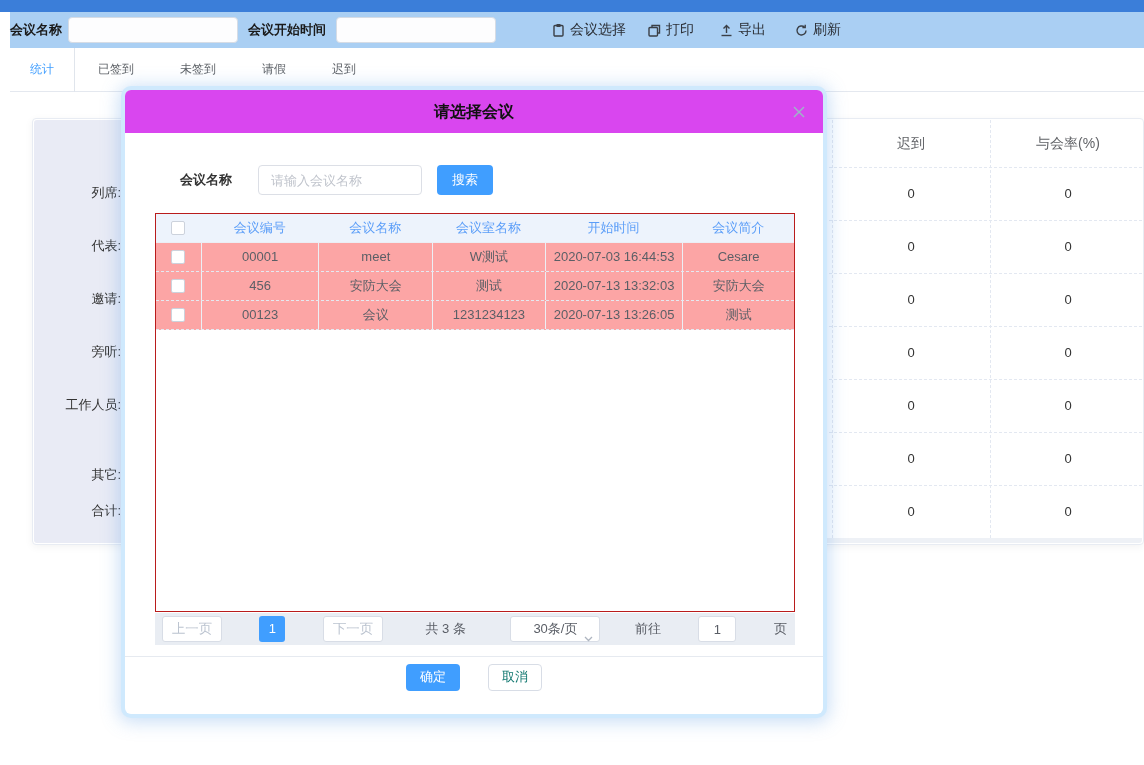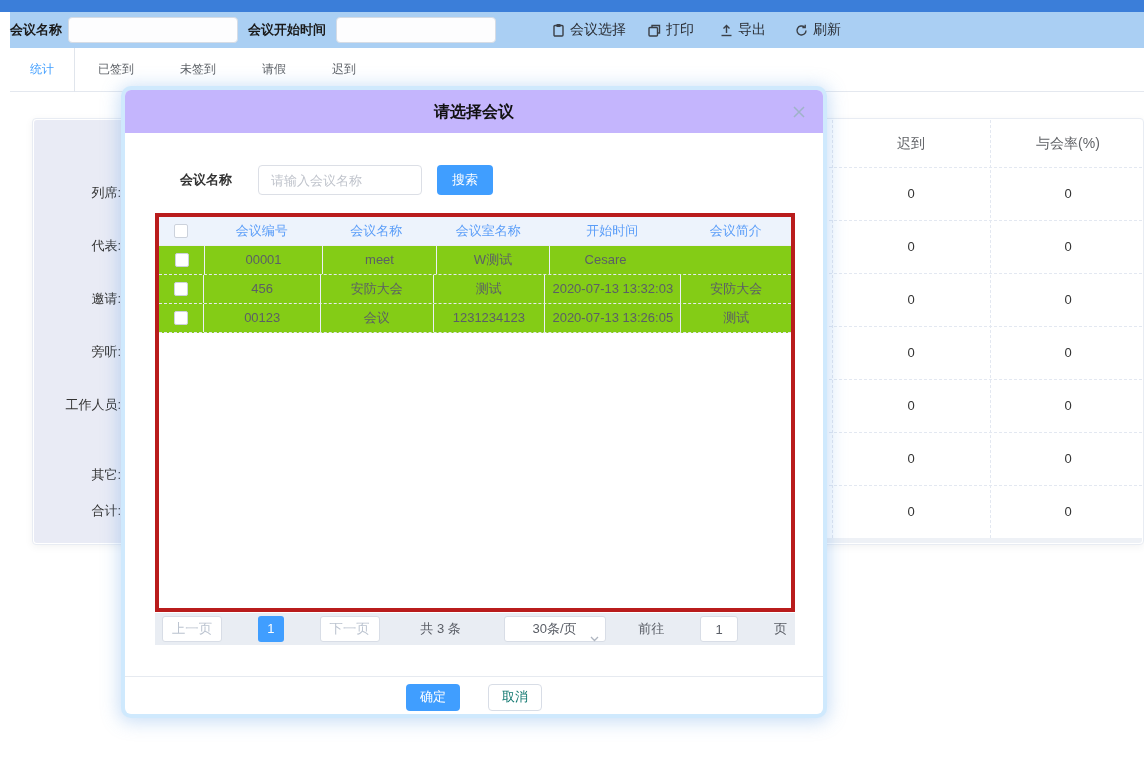--- a/index.html
+++ b/index.html
@@ -31,49 +31,49 @@
   .vline { position:absolute; top:0; height:418px; width:0; border-left:1px dashed #e3e8f1; }
   .stats-row { position:absolute; left:420px; right:0; height:53px; border-top:1px dashed #e3e8f1; }
   .stats-cell { position:absolute; top:0; height:52px; line-height:52px; text-align:center; font-size:13px; color:#333; }
   .stats-cell.c0 { left:378px; width:158px; }
   .stats-cell.c1 { left:536px; width:156px; }
   .stats-foot { position:absolute; left:420px; right:0; top:418px; height:7px; background:#eef1f6; }
 
   
   .modal { position:absolute; left:125px; top:90px; width:698px; height:624px; background:#fff; border-radius:6px; z-index:10;
     box-shadow:0 0 0 4px #cfe9fd, 0 2px 18px 6px rgba(100,160,230,.35); }
-  .modal-header { position:absolute; left:0; top:0; width:698px; height:43px; background:#c4b5fd; border-radius:6px 6px 0 0; text-align:center; line-height:43px; font-size:16px; font-weight:bold; color:#111; }
+  .modal-header { position:absolute; left:0; top:0; width:698px; height:43px; background:#d946ef; border-radius:6px 6px 0 0; text-align:center; line-height:43px; font-size:16px; font-weight:bold; color:#111; }
   .modal-close { position:absolute; right:14px; top:12px; width:20px; height:20px; cursor:pointer; display:flex; align-items:center; justify-content:center; }
 
   .search-row { position:absolute; left:0; top:75px; width:698px; height:30px; }
   .search-label { position:absolute; left:55px; width:58px; line-height:30px; font-size:13px; font-weight:bold; color:#333; }
   .search-input { position:absolute; left:133px; top:0; width:164px; height:30px; border:1px solid #dcdfe6; border-radius:4px; padding:0 12px; font-size:13px; color:#333; outline:none; }
   .search-input::placeholder { color:#c0c4cc; }
   .search-btn { position:absolute; left:312px; top:0; width:56px; height:30px; background:#409EFF; color:#fff; border:none; border-radius:4px; font-size:13px; cursor:pointer; }
 
-  .mtable { position:absolute; left:30px; top:123px; width:640px; height:399px; border:4px solid #b91c1c; }
+  .mtable { position:absolute; left:30px; top:123px; width:640px; height:399px; border:1px solid #b91c1c; }
   .mt-header { display:flex; height:29px; background:#edf3fc; border-bottom:1px solid #ebeef5; }
   .mt-hcell { height:28px; line-height:28px; text-align:center; font-size:13px; color:#5a9df8; }
-  .mt-row { display:flex; height:29px; border-bottom:1px dashed #e4e9f1; background:#84cc16; }
+  .mt-row { display:flex; height:29px; border-bottom:1px dashed #e4e9f1; background:#fca5a5; }
   .mt-cell { height:28px; line-height:28px; text-align:center; font-size:13px; color:#5b5f66; border-left:1px solid #eceff5; }
   .mt-cell.first { border-left:none; }
   .c-check { width:45px; display:flex; align-items:center; justify-content:center; }
   .c-w0 { width:45px; } .c-w1 { width:118px; } .c-w2 { width:114px; } .c-w3 { width:113px; } .c-w4 { width:138px; } .c-w5 { width:112px; }
   .checkbox { width:14px; height:14px; background:#fff; border:1px solid #ccd2dc; border-radius:2px; cursor:pointer; }
 
   .pagebar { position:absolute; left:30px; top:523px; width:640px; height:32px; background:#e9edf3; display:flex; align-items:center; justify-content:space-between; padding-right:8px; font-size:13px; color:#5a5e66; }
   .pg-btn { height:26px; padding:0 9px; line-height:24px; background:#fff; border:1px solid #d8dde6; border-radius:3px; color:#bcc4d0; margin-left:7px; cursor:pointer; }
   .pg-num { width:26px; height:26px; line-height:26px; text-align:center; background:#409EFF; color:#fff; border-radius:3px; margin-left:7px; cursor:pointer; }
   .pg-total { margin-left:12px; }
-  .pg-select { position:relative; width:102px; height:26px; line-height:24px; background:#fff; border:1px solid #d8dde6; border-radius:3px; margin-left:14px; text-align:center; color:#5a5e66; cursor:pointer; }
+  .pg-select { position:relative; width:90px; height:26px; line-height:24px; background:#fff; border:1px solid #d8dde6; border-radius:3px; margin-left:14px; text-align:center; color:#5a5e66; cursor:pointer; }
   .pg-select .chev { position:absolute; right:6px; top:9px; }
   .pg-goto { margin-left:4px; }
   .pg-input { width:38px; height:26px; border:1px solid #d8dde6; border-radius:3px; text-align:center; font-size:13px; color:#5a5e66; margin:0 7px; outline:none; }
 
-  .modal-footer { position:absolute; left:0; top:586px; width:698px; height:38px; border-top:1px solid #e6eaf0; display:flex; align-items:center; justify-content:center; gap:28px; padding-top:3px; }
+  .modal-footer { position:absolute; left:0; top:566px; width:698px; height:38px; border-top:1px solid #e6eaf0; display:flex; align-items:center; justify-content:center; gap:28px; padding-top:3px; }
   .btn-ok { width:54px; height:27px; background:#409EFF; color:#fff; border:none; border-radius:4px; font-size:13px; cursor:pointer; }
   .btn-cancel { width:54px; height:27px; background:#fff; color:#0f766e; border:1px solid #d8dde6; border-radius:4px; font-size:13px; cursor:pointer; }
 </style>
 </head>
 <body>
 
 <div class="page">
 
   <div class="topstrip"></div>
 
@@ -204,20 +204,21 @@
         <div class="mt-hcell c-w5">会议简介</div>
       </div>
       <div id="mt-body">
           <div class="mt-row">
             <div class="mt-cell first c-check c-w0">
               <span class="checkbox"></span>
             </div>
             <div class="mt-cell c-w1">00001</div>
             <div class="mt-cell c-w2">meet</div>
             <div class="mt-cell c-w3">W测试</div>
+            <div class="mt-cell c-w4">2020-07-03 16:44:53</div>
             <div class="mt-cell c-w5">Cesare</div>
           </div>
           <div class="mt-row">
             <div class="mt-cell first c-check c-w0">
               <span class="checkbox"></span>
             </div>
             <div class="mt-cell c-w1">456</div>
             <div class="mt-cell c-w2">安防大会</div>
             <div class="mt-cell c-w3">测试</div>
             <div class="mt-cell c-w4">2020-07-13 13:32:03</div>

